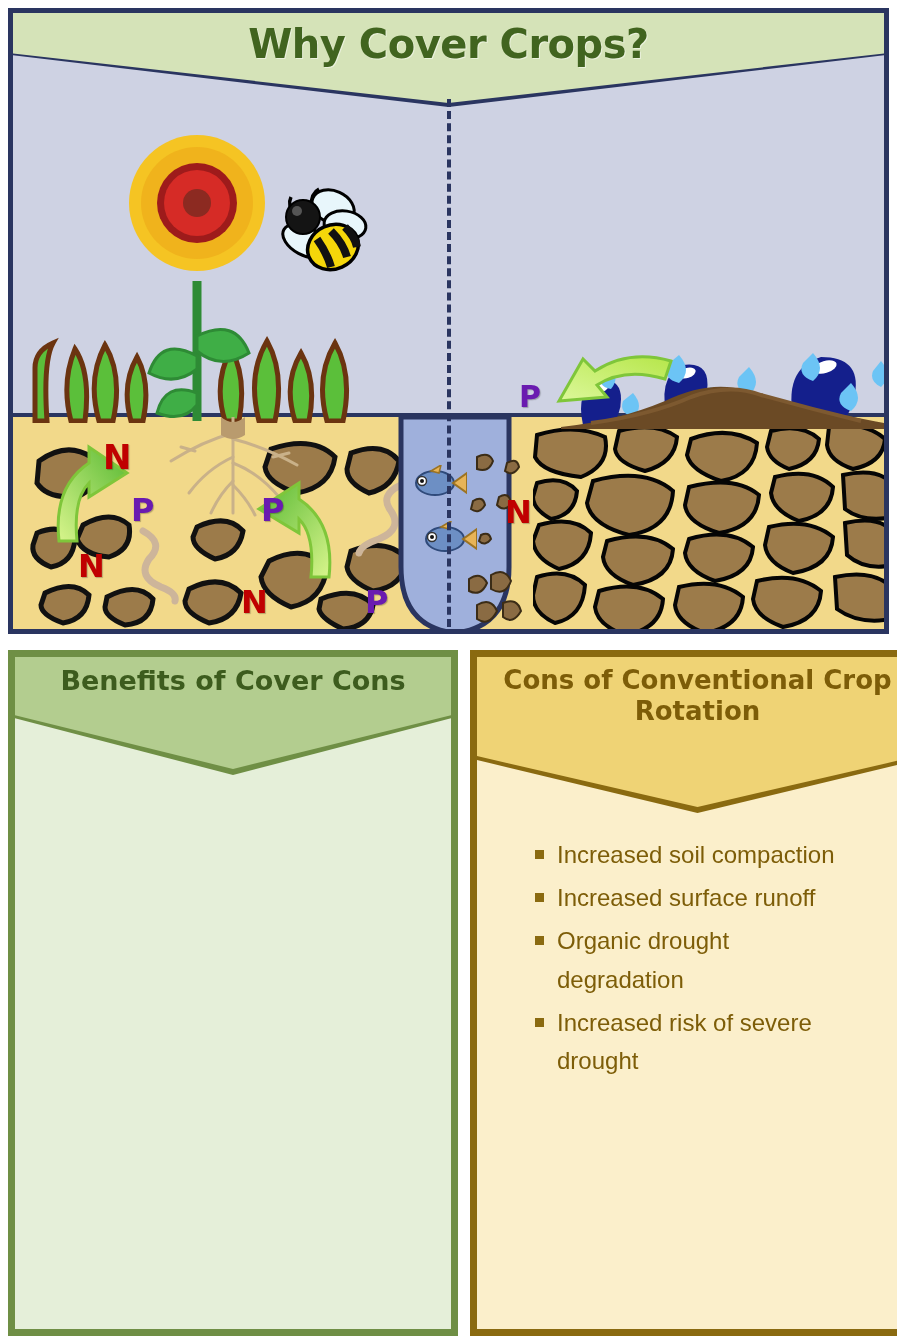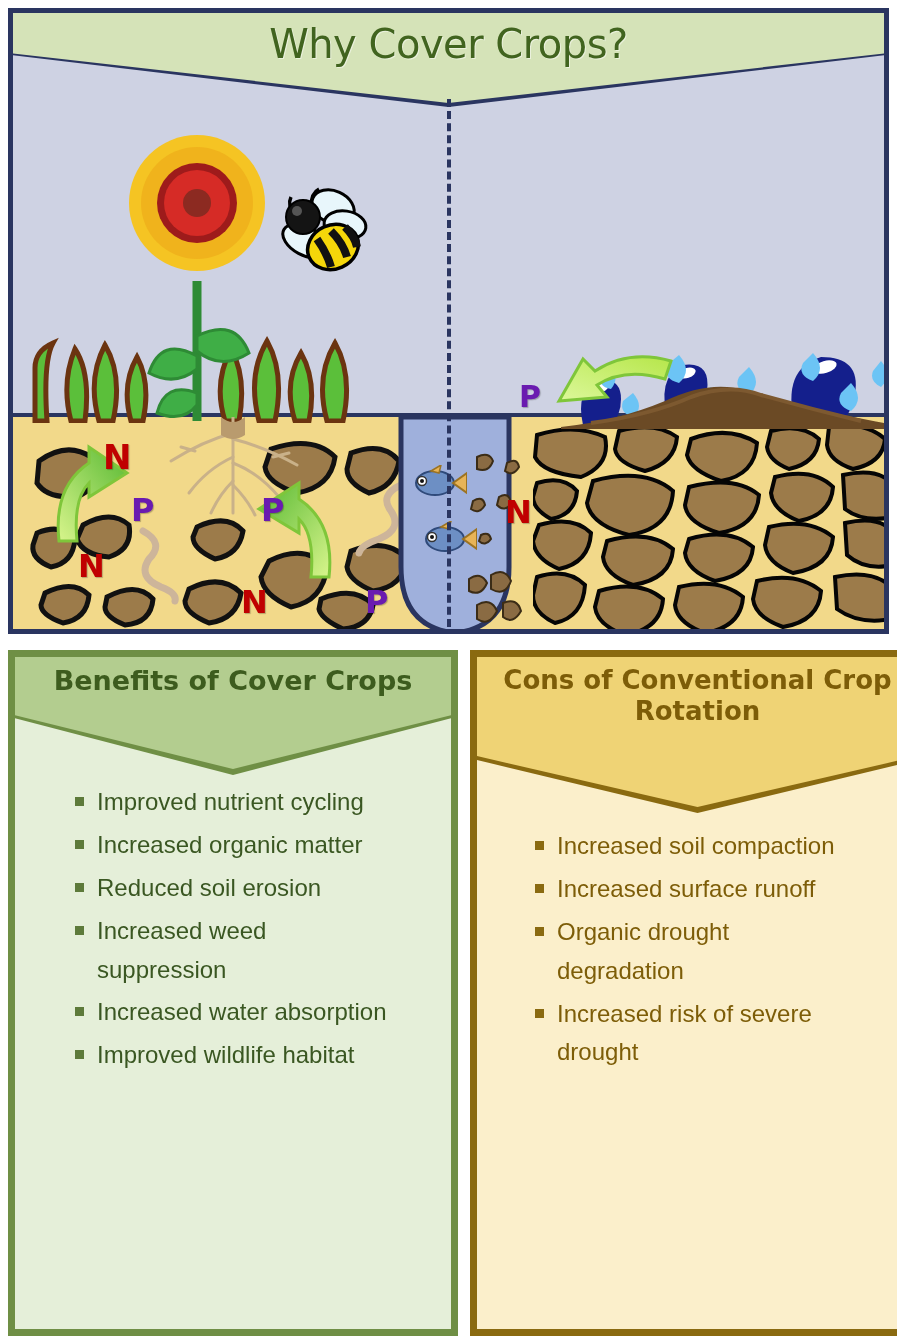--- a/index.html
+++ b/index.html
@@ -21,21 +21,21 @@
     clip-path:polygon(0 0,100% 0,100% 45%,50% 100%,0 45%);
     display:flex;align-items:flex-start;justify-content:center;
     z-index:6;
   }
   #title-ribbon-edge{
     position:absolute;left:0;top:0;width:100%;height:94px;
     background:#2a3560;z-index:5;
     clip-path:polygon(0 0,100% 0,100% 45%,50% 100%,0 45%);
   }
   #hero-title{
-    font-size:40px;font-weight:normal;color:#41641f;
+    font-size:40px;font-weight:bold;color:#41641f;
     letter-spacing:-.5px;margin-top:8px;
     text-shadow:1px 1px 0 rgba(255,255,255,.5);
     font-family:"DejaVu Sans",sans-serif;
   }
   
   #sky{position:absolute;left:0;top:0;width:100%;height:400px;background:#ced2e3;z-index:1;}
   
   #soil{position:absolute;left:0;top:400px;width:100%;height:226px;z-index:2;}
   #soil-left{position:absolute;left:0;top:0;width:50%;height:100%;background:#f2d98a;border-top:4px solid #2a3560;box-sizing:border-box;}
   #soil-right{position:absolute;left:50%;top:0;width:50%;height:100%;background:#f2d98a;border-top:4px solid #2a3560;box-sizing:border-box;}
@@ -78,21 +78,21 @@
   ul.blist{list-style:none;margin:0;padding:0;}
   ul.blist li{
     position:relative;padding-left:30px;margin:0 0 4px 0;
     font-size:24px;line-height:1.62;
   }
   ul.blist li::before{
     content:"";position:absolute;left:8px;top:14px;width:9px;height:9px;
   }
   #list-benefits{margin:14px 0 0 52px;width:330px;color:#3a5722;}
   #list-benefits li::before{background:#5d7a3a;}
-  #list-cons{margin:20px 0 0 50px;width:320px;color:#7d5d08;}
+  #list-cons{margin:29px 0 0 50px;width:320px;color:#7d5d08;}
   #list-cons li::before{background:#8a6a10;}
 </style>
 </head>
 <body>
 
 <div id="hero">
 
   <div id="sky"></div>
 
   <div id="soil">
@@ -360,31 +360,23 @@
     <div id="hero-title">Why Cover Crops?</div>
   </div>
 </div>
 
 <div id="panels">
 
   <div class="panel" id="panel-benefits">
     <div style="position:relative">
       <div id="head-benefits-edge"></div>
       <div class="panel-head" id="head-benefits">
-        <div class="head-text" id="benefits-title">Benefits of Cover Crops</div>
+        <div class="head-text" id="benefits-title">Benefits of Cover Cons</div>
       </div>
     </div>
-    <ul class="blist" id="list-benefits">
-      <li>Improved nutrient cycling</li>
-      <li>Increased organic matter</li>
-      <li>Reduced soil erosion</li>
-      <li>Increased weed suppression</li>
-      <li>Increased water absorption</li>
-      <li>Improved wildlife habitat</li>
-    </ul>
   </div>
 
   <div class="panel" id="panel-cons">
     <div style="position:relative">
       <div id="head-cons-edge"></div>
       <div class="panel-head" id="head-cons">
         <div class="head-text" id="cons-title">Cons of Conventional Crop Rotation</div>
       </div>
     </div>
     <ul class="blist" id="list-cons">

